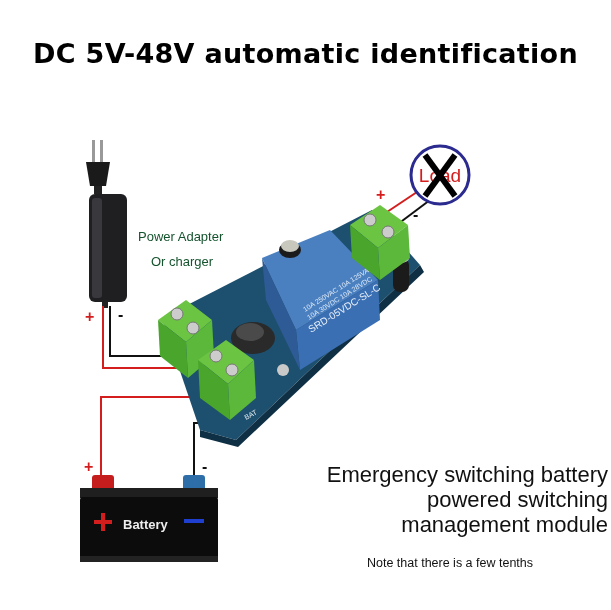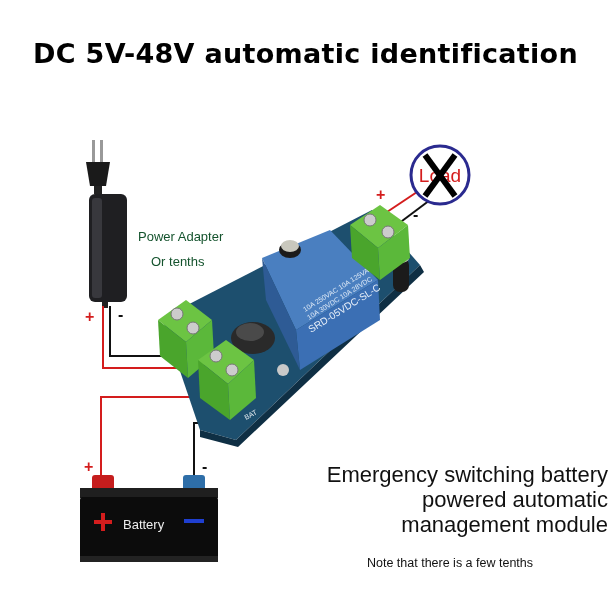--- a/index.html
+++ b/index.html
@@ -3,21 +3,21 @@
 <meta charset="utf-8">
 <style>
   html,body{margin:0;padding:0;background:#ffffff;}
   body{width:611px;height:610px;position:relative;overflow:hidden;font-family:"Liberation Sans",sans-serif;}
   .title{position:absolute;left:0;top:38px;width:611px;text-align:center;font-family:"DejaVu Sans",sans-serif;font-weight:bold;font-size:27px;color:#000;letter-spacing:0.3px;}
   svg.diag{position:absolute;left:0;top:0;}
   .lbl-red{position:absolute;color:#14532d;font-size:13px;}
   .sign{position:absolute;font-weight:bold;font-size:16px;}
   .desc{position:absolute;left:268px;top:462px;width:340px;text-align:right;font-size:22px;line-height:25px;color:#111;}
   .note{position:absolute;left:280px;top:556px;width:340px;text-align:center;font-size:12.5px;line-height:15px;color:#111;}
-  .battlabel{position:absolute;left:123px;top:517px;color:#eee;font-size:13px;}
+  .battlabel{position:absolute;left:123px;top:517px;color:#eee;font-size:13px;font-weight:bold;}
 </style>
 </head>
 <body>
 
 <div class="title">DC 5V-48V automatic identification</div>
 
 <svg class="diag" width="611" height="610" viewBox="0 0 611 610">
 
   <g>
     <rect x="92" y="140" width="3" height="22" fill="#999"></rect>
@@ -91,29 +91,29 @@
     <rect x="80" y="488" width="138" height="10" fill="#1f1f1f"></rect>
     <rect x="80" y="497" width="138" height="64" rx="3" fill="#0c0c0c"></rect>
     <rect x="80" y="556" width="138" height="6" fill="#232323"></rect>
     <rect x="94" y="520" width="18" height="4" fill="#d41d1d"></rect>
     <rect x="101" y="513" width="4" height="18" fill="#d41d1d"></rect>
     <rect x="184" y="519" width="20" height="4" fill="#1f3fd0"></rect>
   </g>
 </svg>
 
 <div class="lbl-red" style="left:138px;top:229px;">Power Adapter</div>
-<div class="lbl-red" style="left:151px;top:254px;">Or tenths</div>
+<div class="lbl-red" style="left:151px;top:254px;">Or charger</div>
 <div class="sign" style="left:85px;top:308px;color:#d41d1d;">+</div>
 <div class="sign" style="left:118px;top:306px;color:#111;">-</div>
 <div class="sign" style="left:376px;top:186px;color:#d41d1d;">+</div>
 <div class="sign" style="left:413px;top:206px;color:#111;">-</div>
 <div class="sign" style="left:84px;top:458px;color:#d41d1d;">+</div>
 <div class="sign" style="left:202px;top:458px;color:#111;">-</div>
 <div class="battlabel">Battery</div>
 
 <div class="desc">
   <div>Emergency switching battery</div>
-  <div>powered automatic</div>
+  <div>powered switching</div>
   <div>management module</div>
 </div>
 <div class="note">
   <div>Note that there is a few tenths</div>
 </div>
 
 </body></html>

